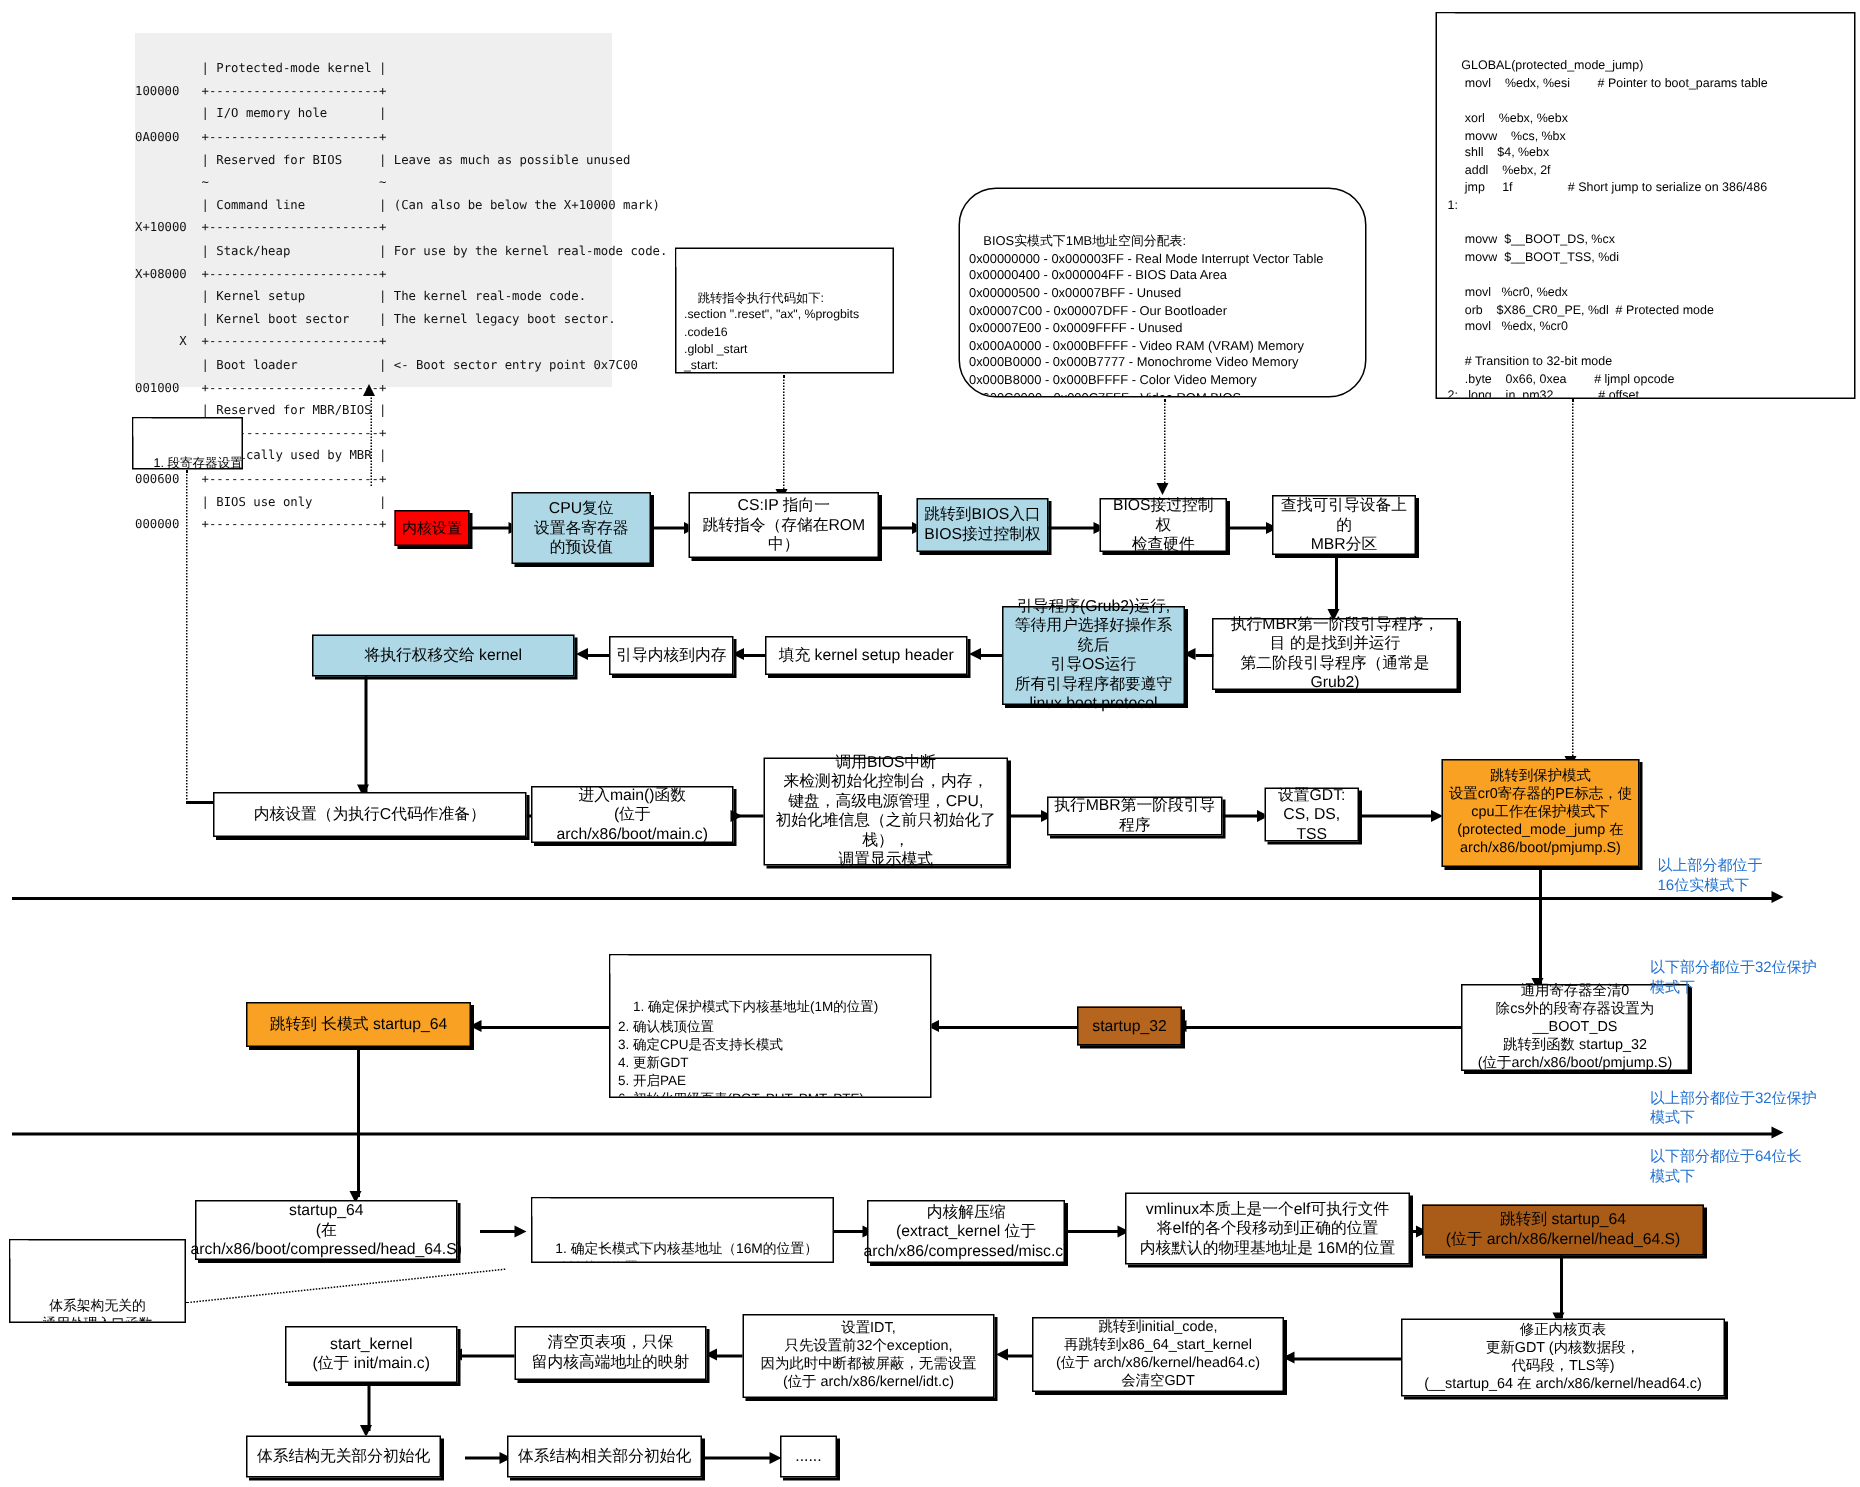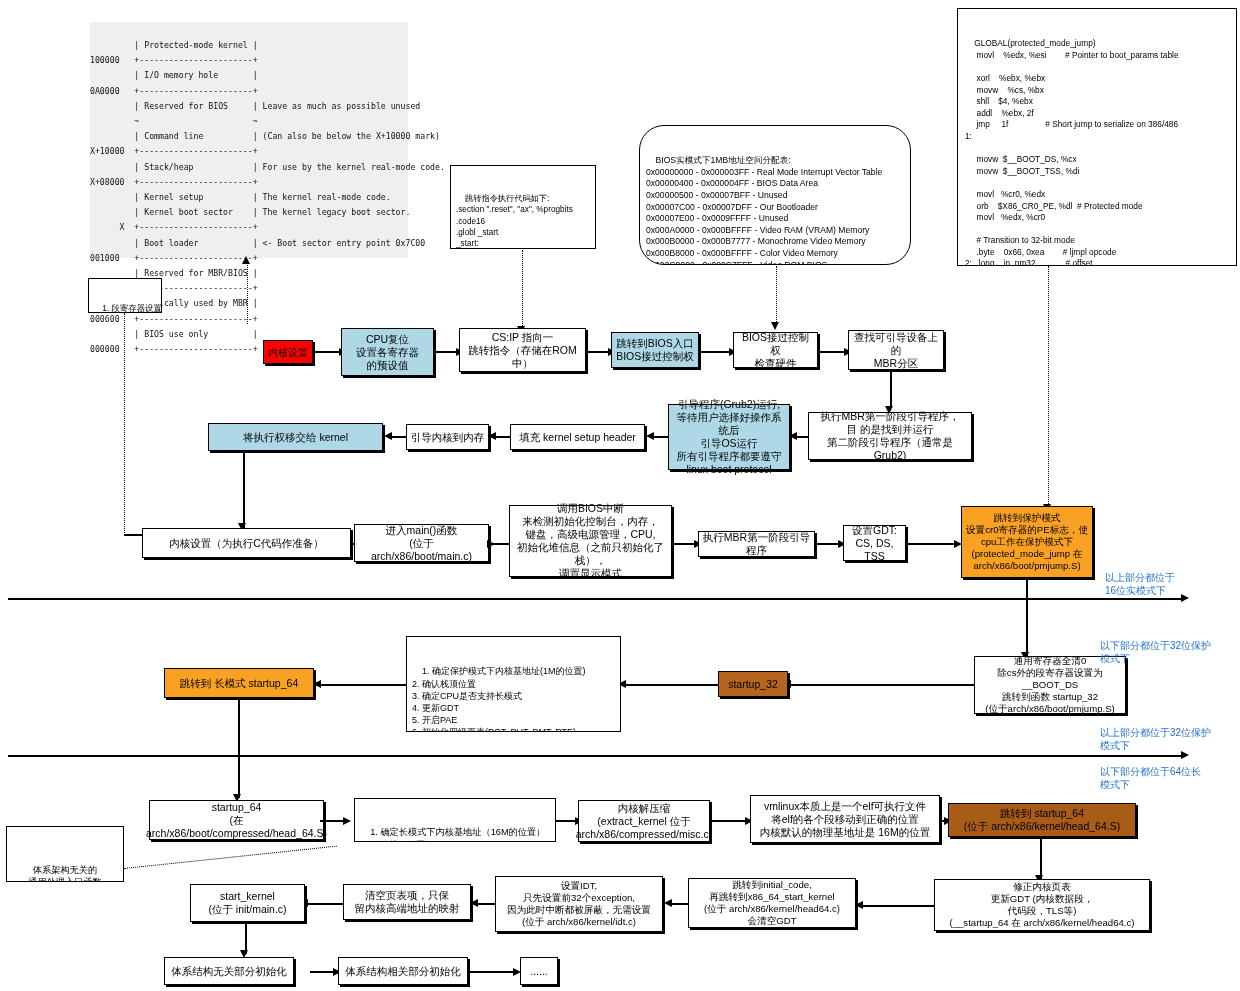--- a/index.html
+++ b/index.html
@@ -342,21 +342,21 @@
   <div class="ln v" style="left:238px;top:698px;height:100px;"></div>
   <div class="arrow ar-d" style="left:233px;top:794px;"></div>
 
   <div class="divider" style="left:8px;top:755px;width:1175px;"></div>
   <div class="arrow ar-r" style="left:1181px;top:751px;"></div>
   <div class="bluenote" style="left:1100px;top:727px;width:130px;">以上部分都位于32位保护
 模式下</div>
   <div class="bluenote" style="left:1100px;top:766px;width:130px;">以下部分都位于64位长
 模式下</div>
 
-  <div class="box plain shadowbox" style="left:149px;top:800px;width:175px;height:40px;">startup_64
+  <div class="box plain shadowbox" style="left:130px;top:800px;width:175px;height:40px;">startup_64
 (在arch/x86/boot/compressed/head_64.S)</div>
   <div class="ln h" style="left:320px;top:820px;width:26px;"></div>
   <div class="arrow ar-r" style="left:343px;top:816.5px;"></div>
 
   <div class="note" style="left:354px;top:798px;width:202px;height:44px;font-size:9.2px;line-height:12.2px;padding:3px 5px;">
     <span class="foldline"></span><span class="fold"></span>
     <span class="note-inner">1. 确定长模式下内核基地址（16M的位置）
 2. 确认栈顶位置
 3. 更新64位GDT</span>
   </div>

